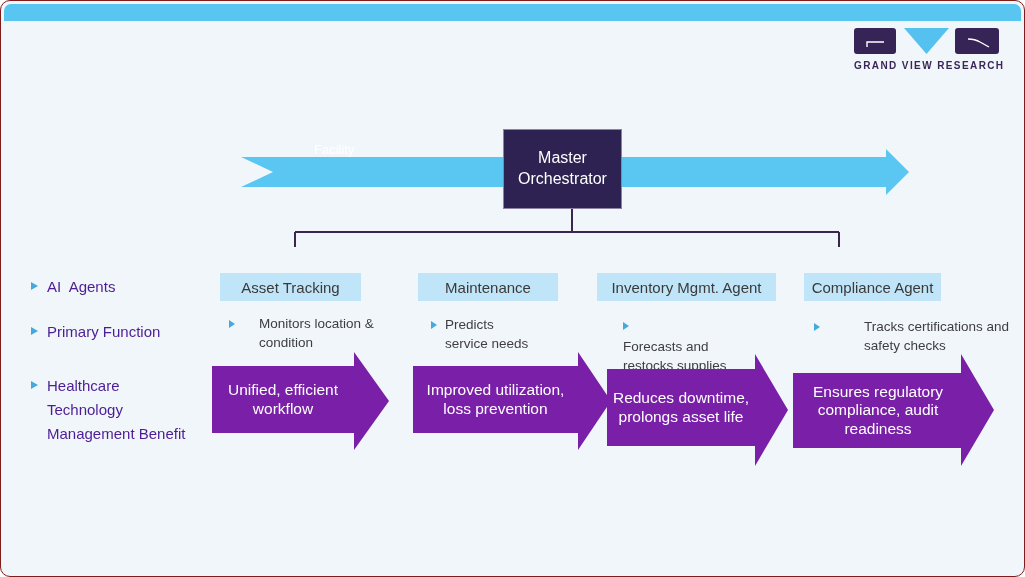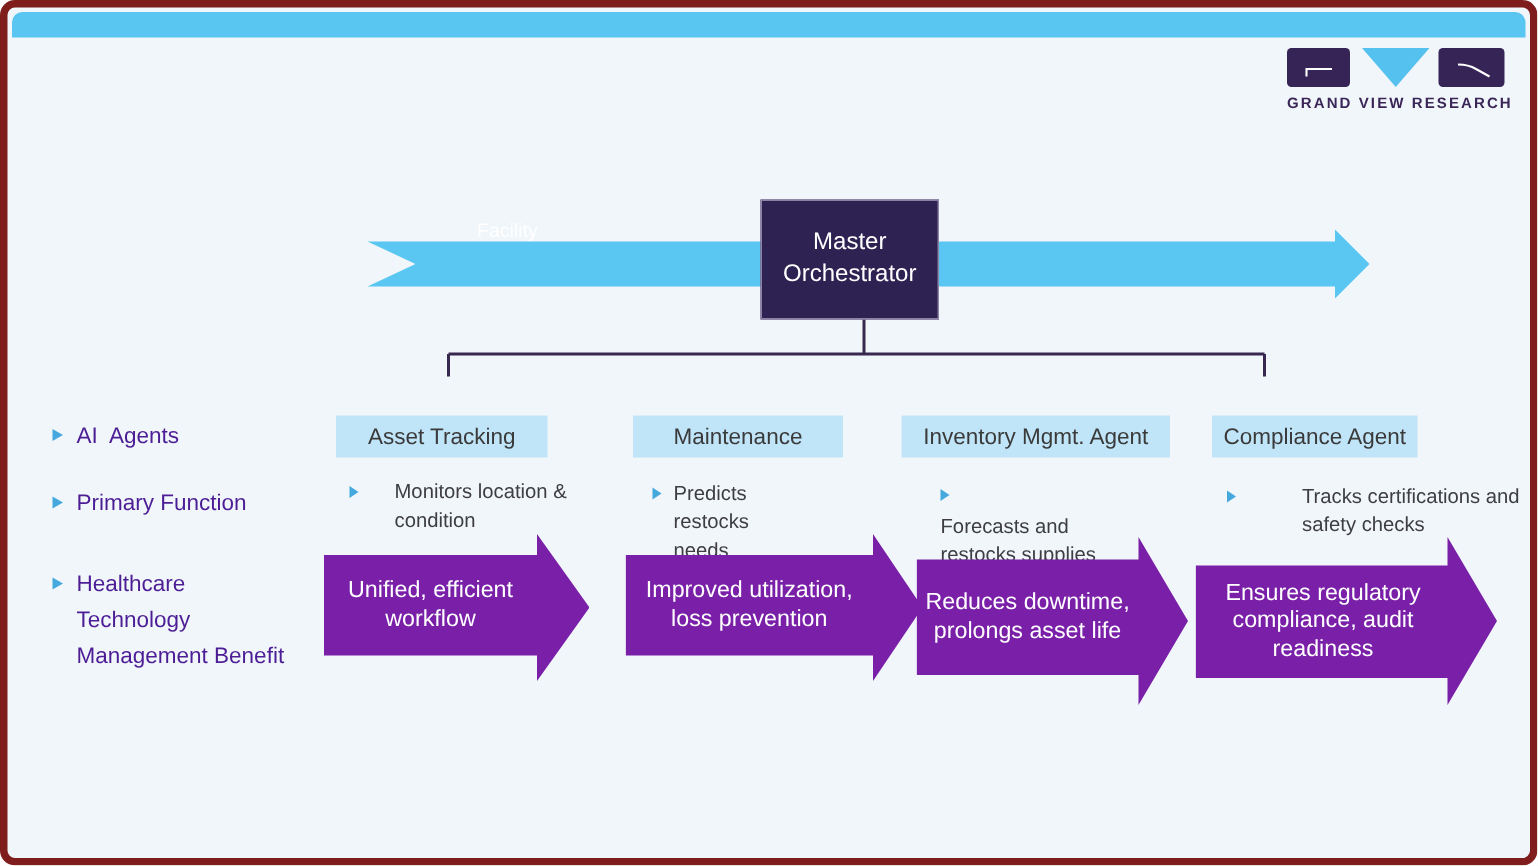--- a/index.html
+++ b/index.html
@@ -1,17 +1,17 @@
 <!DOCTYPE html>
 <html><head>
 <meta charset="utf-8">
 <style>
   html,body{margin:0;padding:0;background:#ffffff;font-family:"Liberation Sans",sans-serif;}
   .canvas{position:relative;width:1025px;height:577px;background:#ffffff;overflow:hidden;}
-  .panel{position:absolute;inset:0;border:5px solid #7f1d1d;border-radius:10px;background:#f0f6fa;overflow:hidden;box-sizing:border-box;}
+  .panel{position:absolute;inset:0;border:1px solid #7f1d1d;border-radius:10px;background:#f0f6fa;overflow:hidden;box-sizing:border-box;}
   .topbar{position:absolute;top:3px;left:3px;right:3px;height:17px;background:#59c5f1;border-radius:7px 7px 0 0;}
 
   
   .logo{position:absolute;left:853px;top:27px;width:145px;height:45px;}
   .logo-sq{position:absolute;top:0;width:42px;height:26px;background:#362457;border-radius:3px;}
   .logo-sq.left{left:0;}
   .logo-sq.right{left:101px;width:44px;}
   .logo-tri{position:absolute;left:50px;top:0;}
   .logo-word{position:absolute;left:0;top:32px;width:145px;font-size:10px;font-weight:bold;letter-spacing:1.4px;color:#3b2658;white-space:nowrap;}
 
@@ -96,21 +96,21 @@
     <div class="agent-box" style="left:417px;top:272px;width:140px;">Maintenance</div>
     <div class="agent-box" style="left:803px;top:272px;width:137px;">Compliance Agent</div>
     <div class="agent-box" style="left:596px;top:272px;width:179px;">Inventory Mgmt. Agent</div>
 
     <div class="func" style="left:228px;top:314px;gap:24px;">
       <span class="tri small"></span>
       <span style="width:142px;">Monitors location &amp; condition</span>
     </div>
     <div class="func" style="left:430px;top:315px;">
       <span class="tri small"></span>
-      <span style="width:90px;">Predicts restocks needs</span>
+      <span style="width:90px;">Predicts service needs</span>
     </div>
     <div class="func" style="left:622px;top:316px;flex-direction:column;">
       <span class="tri small"></span>
       <span style="width:112px;">Forecasts and restocks supplies</span>
     </div>
     <div class="func" style="left:813px;top:317px;">
       <span class="tri small"></span>
       <span style="width:176px;margin-left:36px;">Tracks certifications and safety checks</span>
     </div>
 

